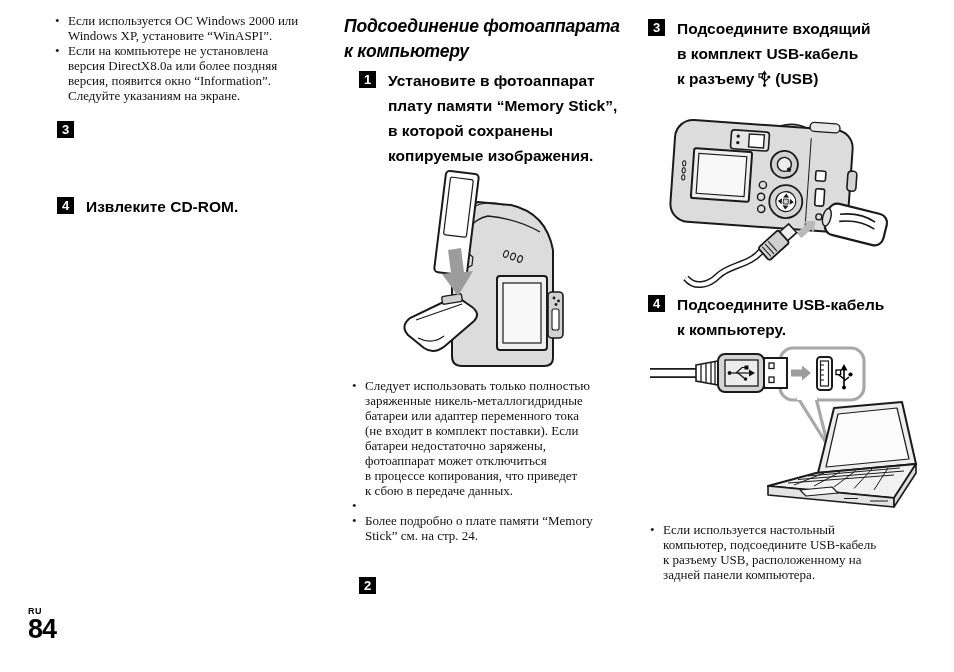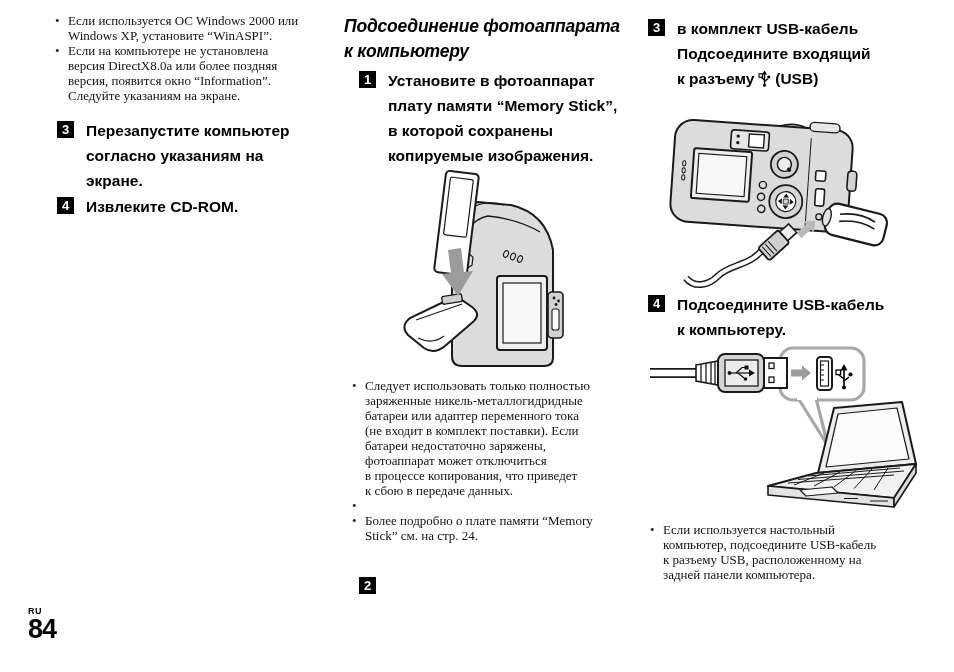--- a/index.html
+++ b/index.html
@@ -35,21 +35,20 @@
       <div class="bt">Если используется ОС Windows 2000 или<br>Windows XP, установите “WinASPI”.</div>
     </div>
     <div class="note">
       <span class="mk">•</span>
       <div class="bt">Если на компьютере не установлена<br>версия DirectX8.0a или более поздняя<br>версия, появится окно “Information”.<br>Следуйте указаниям на экране.</div>
     </div>
   </div>
 
   <div class="step" style="left:57px;top:118px;">
     <span class="stepnum">3</span>
-    <div class="steptext">Перезапустите компьютер<br>согласно указаниям на<br>экране.</div>
   </div>
 
   <div class="step" style="left:57px;top:194px;">
     <span class="stepnum">4</span>
     <div class="steptext">Извлеките CD-ROM.</div>
   </div>
 
   <div class="heading" style="left:344px;top:14px;">Подсоединение фотоаппарата<br>к компьютеру</div>
 
   <div class="step" style="left:359px;top:68px;">
@@ -114,22 +113,22 @@
     </div>
   </div>
 
   <div class="step" style="left:359px;top:574px;">
     <span class="stepnum">2</span>
   </div>
 
   <div class="step" style="left:648px;top:16px;">
     <span class="stepnum">3</span>
     <div class="steptext">
+      <div>Подсоедините входящий</div>
       <div>в комплект USB-кабель</div>
-      <div>Подсоедините входящий</div>
       <div class="inlinerow"><span>к разъему</span><svg width="13" height="17" viewBox="0 0 13 17">
             <g stroke="#000" stroke-width="1.4" fill="none">
               <path d="M6.5 15 V4"></path>
               <path d="M6.5 10 L3.2 7.2"></path>
               <path d="M6.5 11.5 L9.8 8.8"></path>
             </g>
             <polygon points="6.5,0.5 4,4.6 9,4.6" fill="#000"></polygon>
             <rect x="1" y="3.8" width="3.4" height="3.4" fill="none" stroke="#000" stroke-width="1.1"></rect>
             <circle cx="10.8" cy="7" r="1.6" fill="#000"></circle>
             <circle cx="6.5" cy="15.3" r="1.5" fill="#000"></circle>

